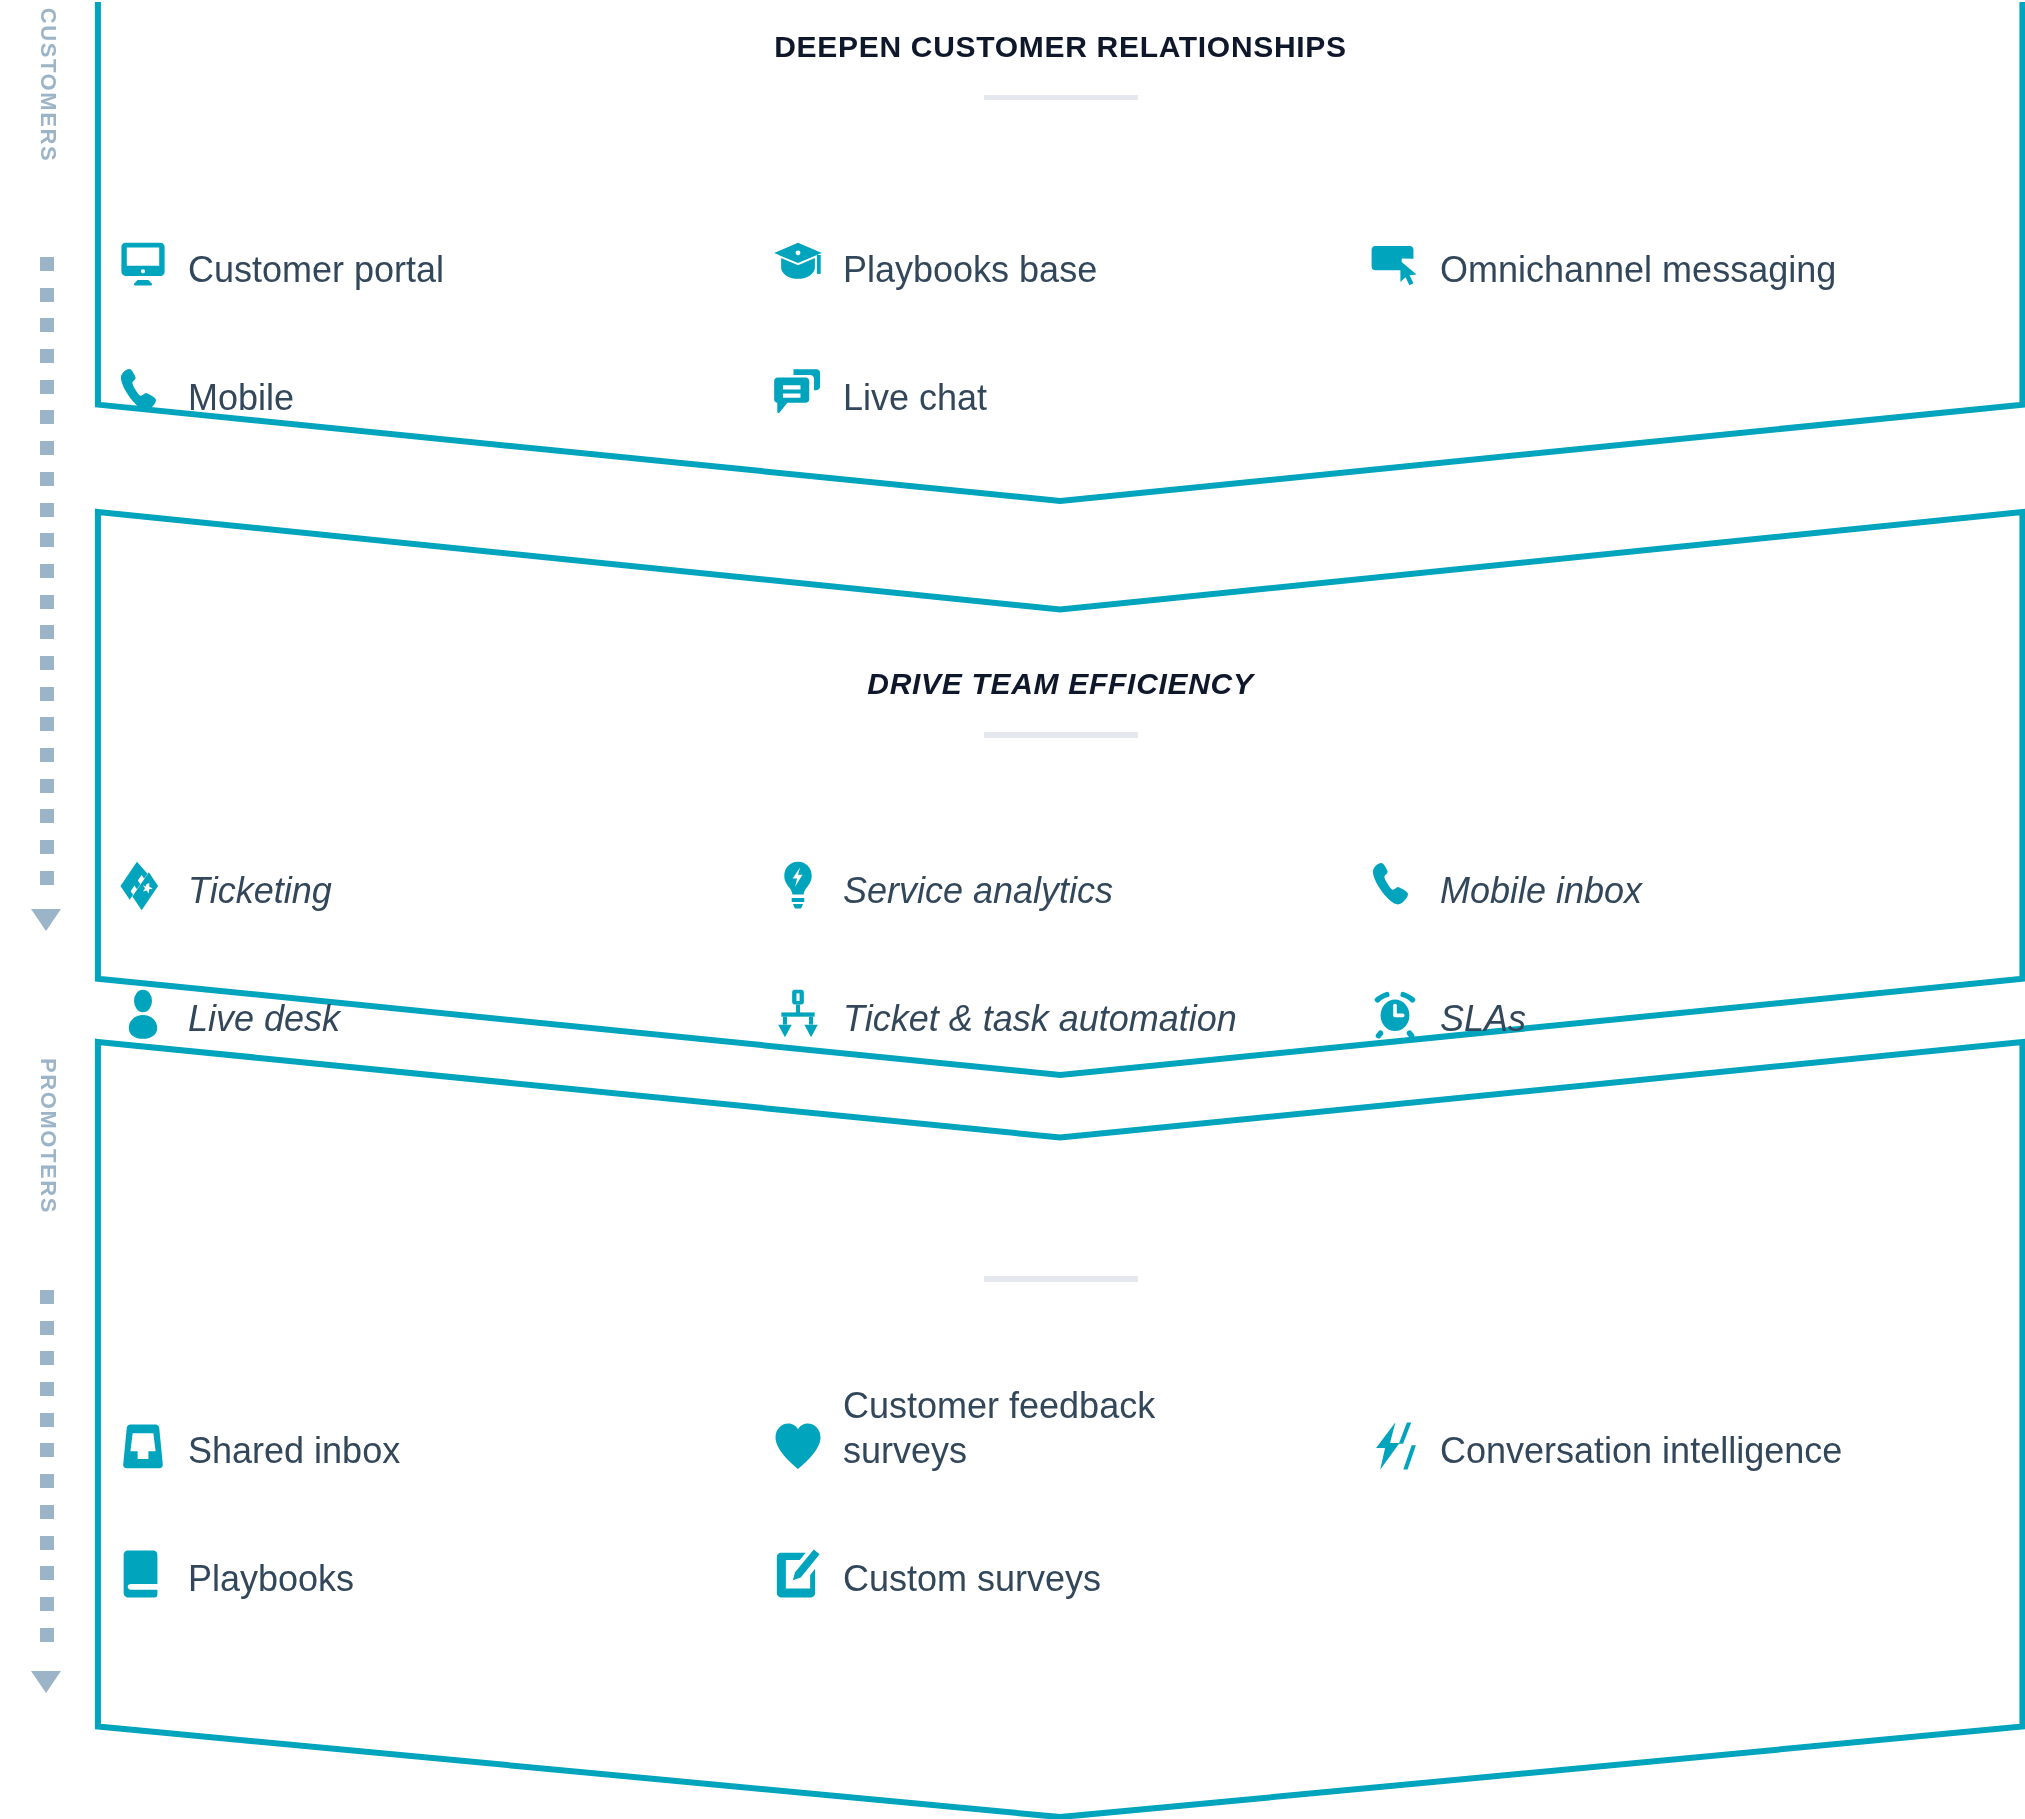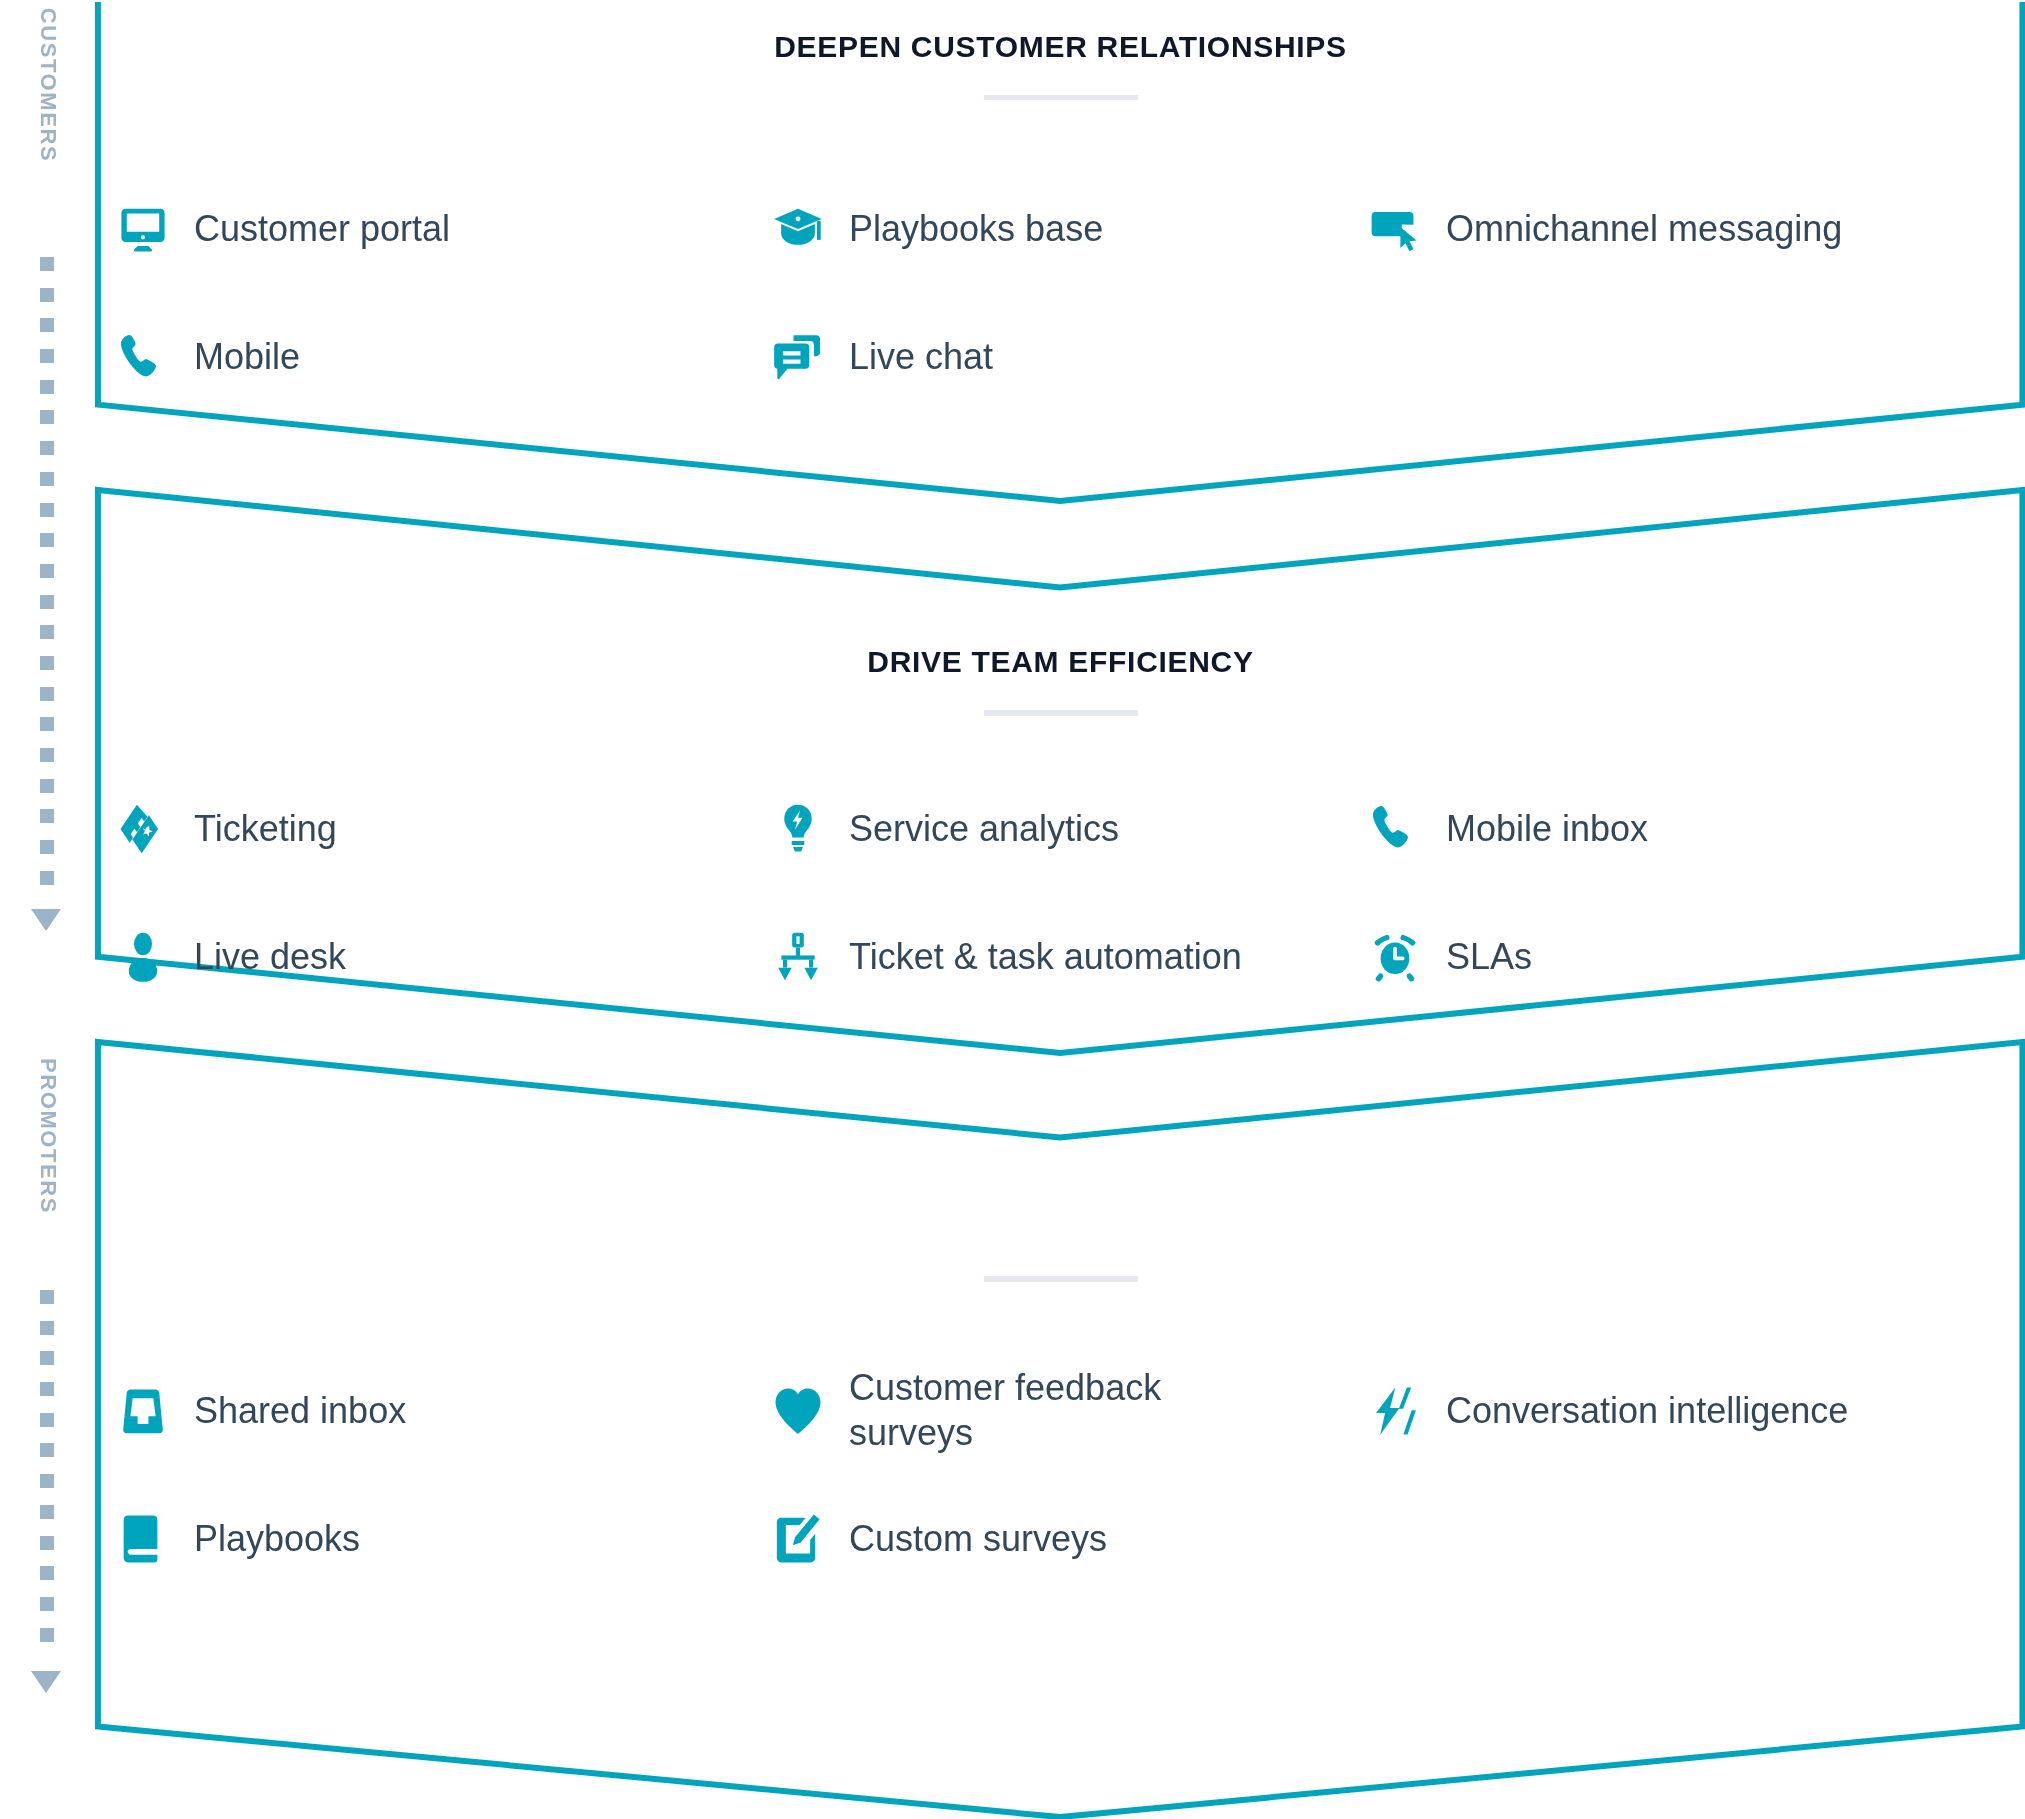--- a/index.html
+++ b/index.html
@@ -98,22 +98,22 @@
     background: #e5e8ef;
     margin: 31px auto 0 auto;
   }
   .grid {
     display: grid;
     grid-template-columns: 655px 597px 642px;
     padding-left: 19px;
   }
   .cell {
     display: flex;
-    align-items: center;
-    gap: 23px;
+    align-items: flex-end;
+    gap: 17px;
     min-height: 128px;
   }
   .cell .ico {
     flex: 0 0 auto;
     width: 56px;
     height: 56px;
     display: flex;
     align-items: center;
     justify-content: center;
     margin-top: 2.6px;
@@ -244,21 +244,21 @@
         </div>
 
         <div class="cell">
           <span class="lbl"></span>
         </div>
 
       </div>
     </div>
   </div>
 
-  <div class="panel" style="top:488px; height:565px;">
+  <div class="panel" style="top:510px; height:565px;font-style:italic;">
     <svg class="panel-svg" viewBox="0 0 3005 880" preserveAspectRatio="none">
       <path d="M3 3 L1502 155 L3001 3 L3001 730 L1502 880 L3 730 Z" fill="none" stroke="#00a4bd" stroke-width="6" vector-effect="non-scaling-stroke"></path>
     </svg>
     <div class="panel-inner" style="padding-top:157px;">
       <div class="sec-title">DRIVE TEAM EFFICIENCY</div>
       <div class="sec-rule"></div>
 
       <div class="grid" style="margin-top:48px;">
 
         <div class="cell">

